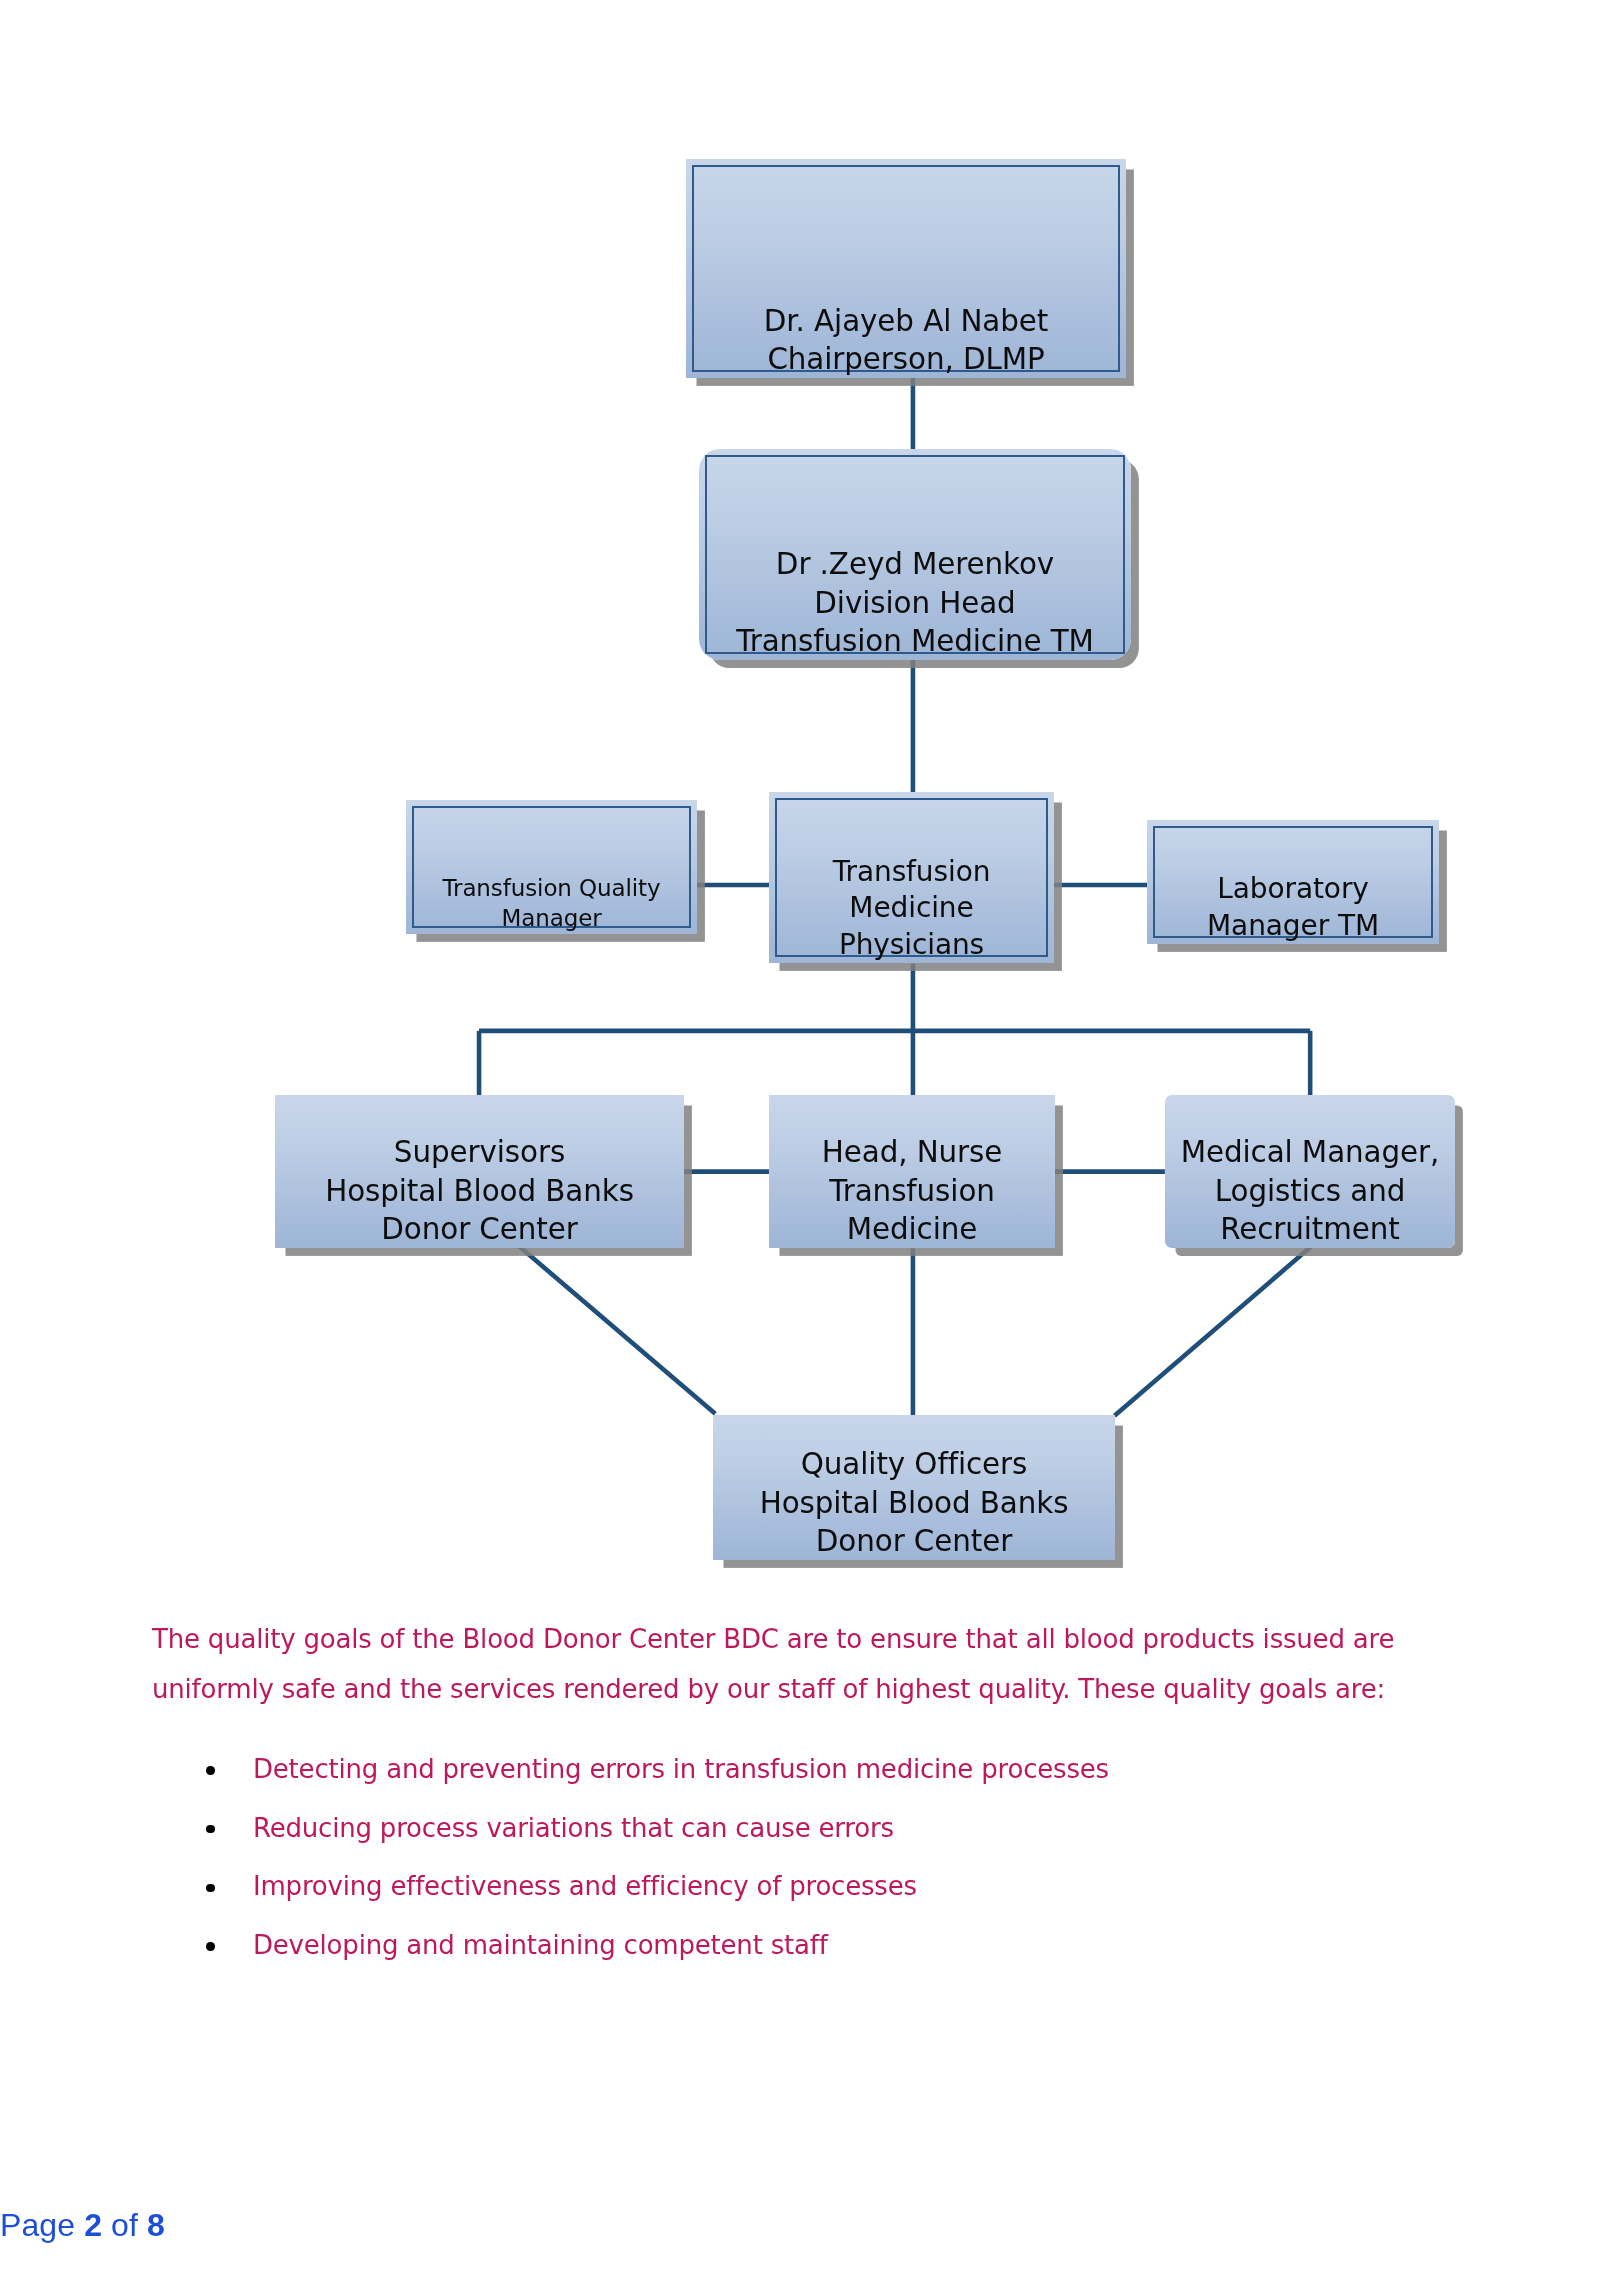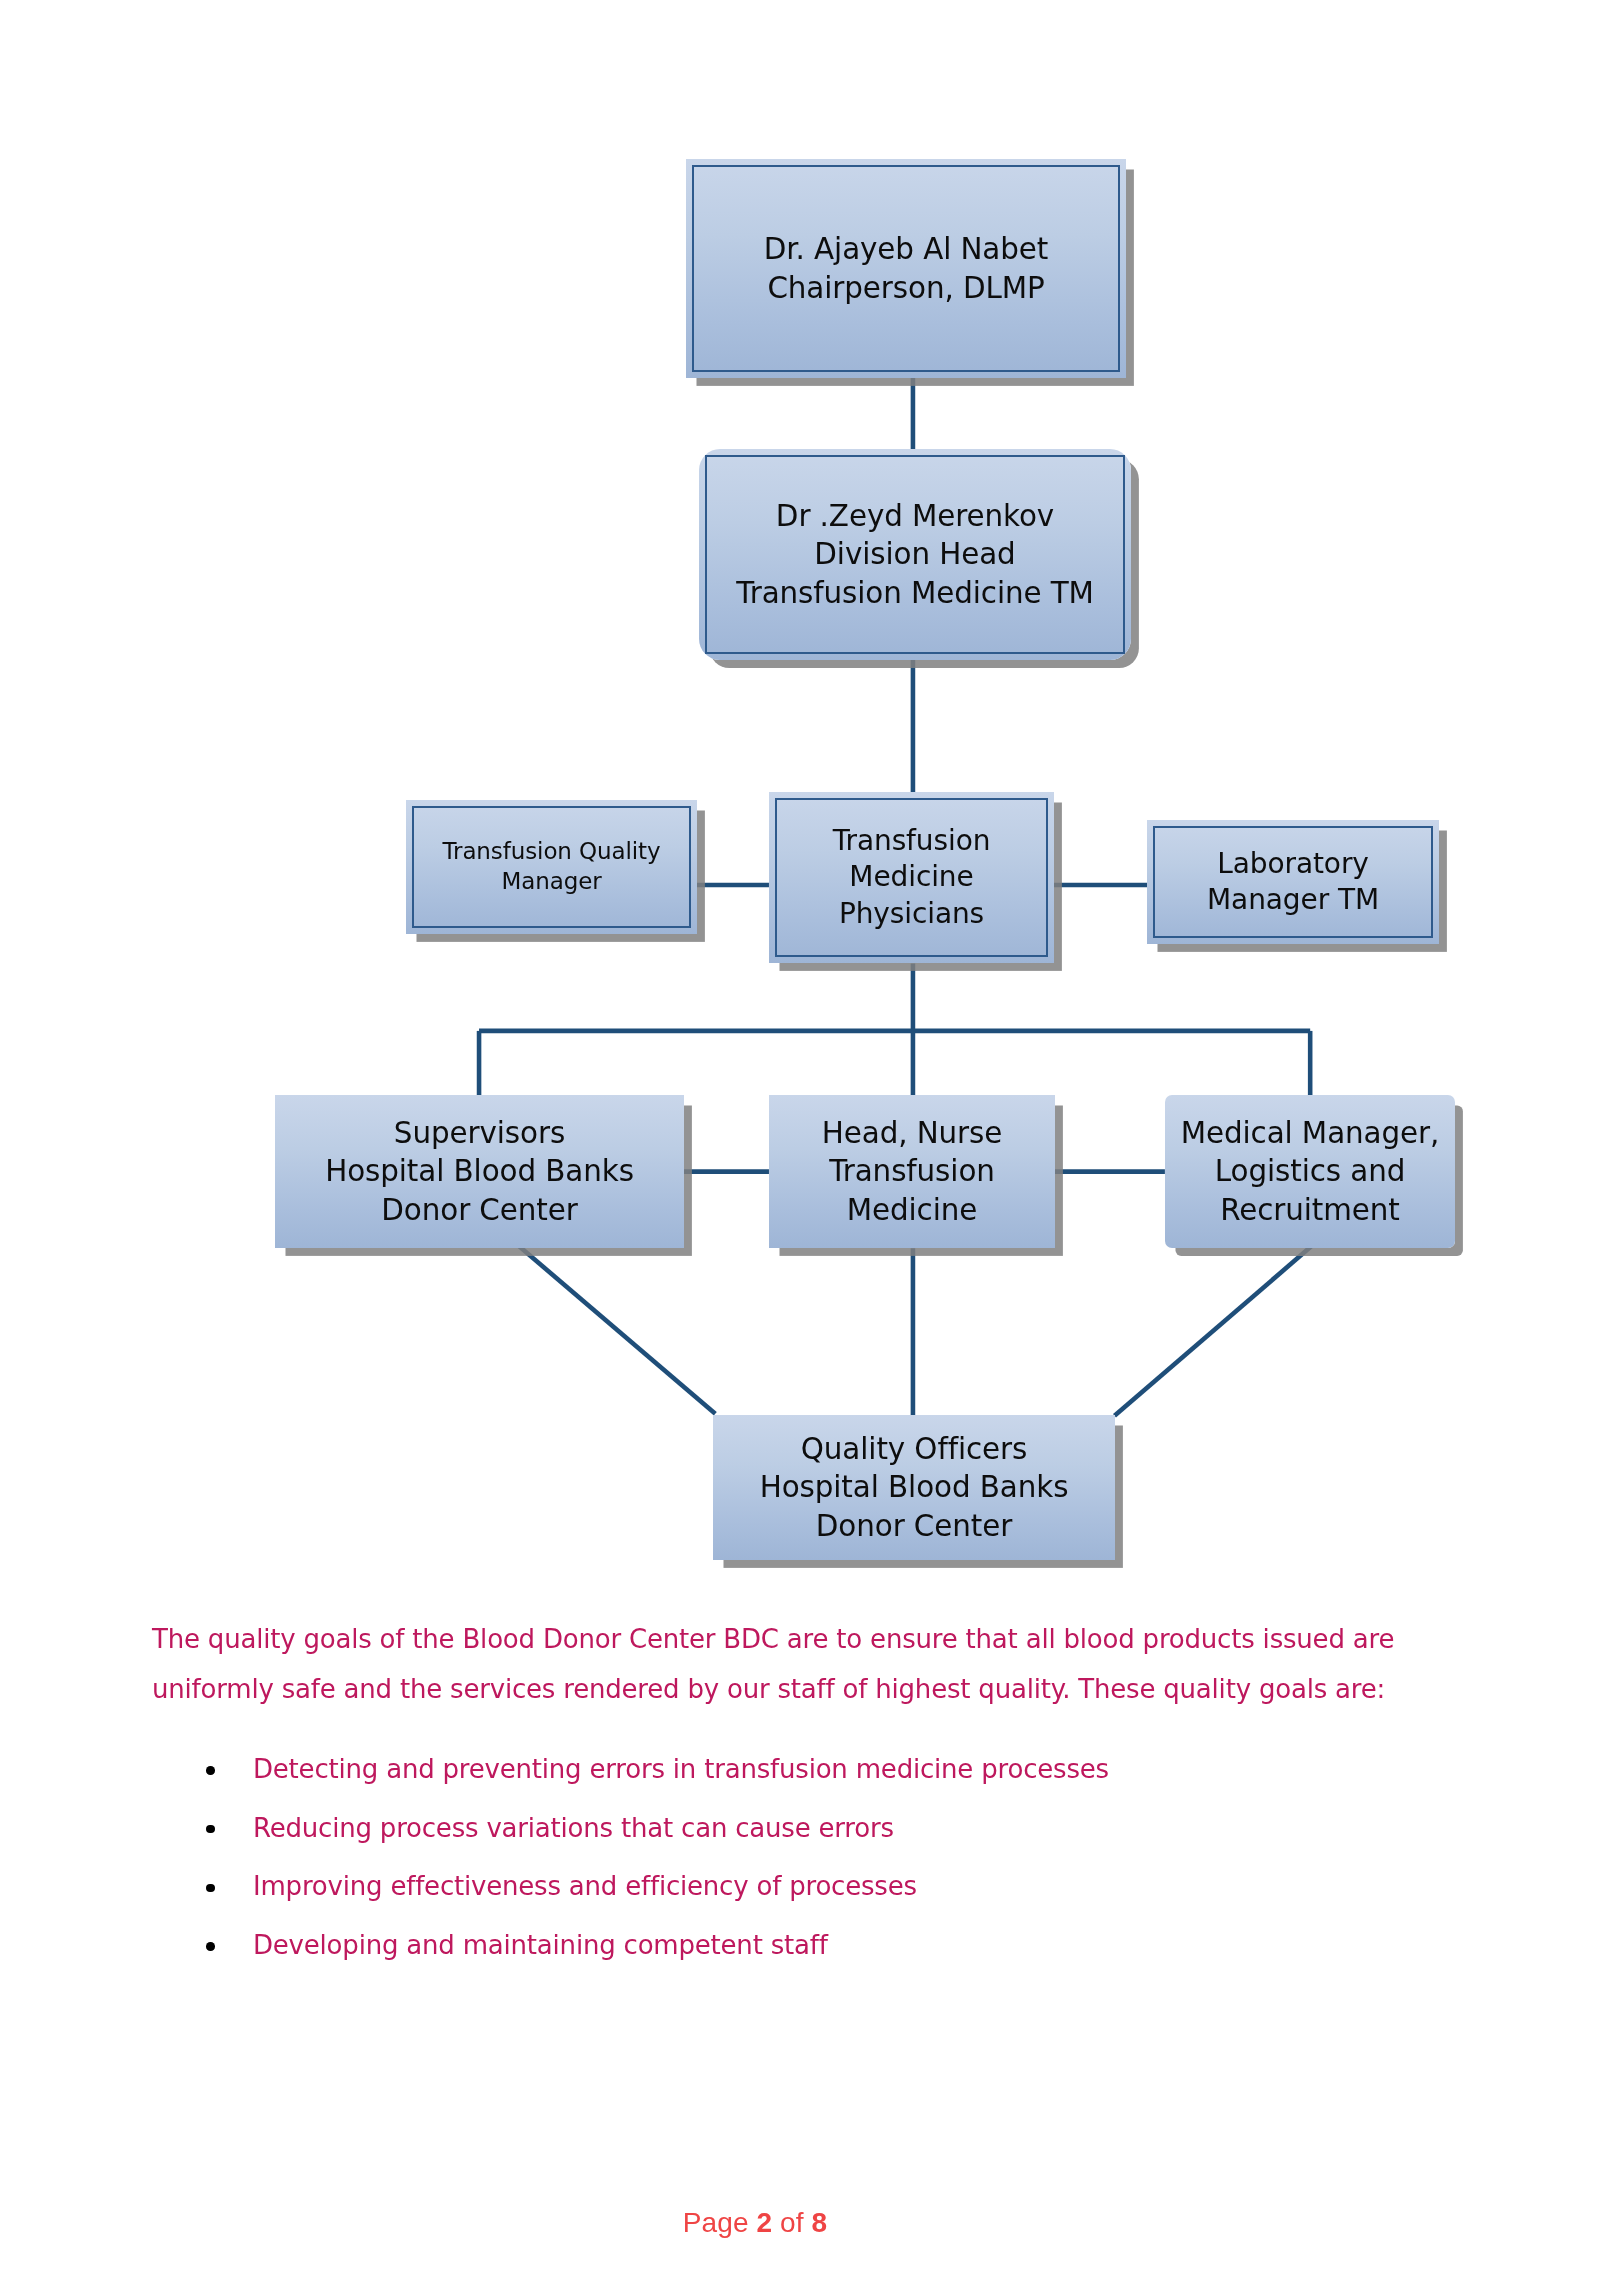--- a/index.html
+++ b/index.html
@@ -42,21 +42,21 @@
   }
 
   .node {
     position: absolute;
     box-sizing: border-box;
     background: linear-gradient(to bottom, #c9d6ea 0%, #bccde4 35%, #a9bedc 75%, #9eb5d6 100%);
     border: 2px solid #2d5party;
     border-color: #2e5a8c;
     box-shadow: 9.2px 9.2px 0 -1.3px rgba(128,128,128,0.85);
     display: flex;
-    align-items: center;
+    align-items: flex-end;
     justify-content: center;
     z-index: 5;
   }
   .node .inner-frame {
     position: absolute;
     left: 5.9px;
     top: 5.9px;
     right: 5.9px;
     bottom: 5.9px;
     border: 2px solid #2e5a8c;
@@ -142,24 +142,24 @@
     border-radius: 50%;
     background: #000000;
   }
 
   
   #page-footer {
     position: absolute;
     left: 0;
     right: 113px;
     top: 2207px;
-    text-align: center;
+    text-align: left;
     font-family: "Liberation Sans", sans-serif;
-    font-size: 28px;
-    color: #ef4444;
+    font-size: 32px;
+    color: #1d4ed8;
     letter-spacing: 0.1px;
   }
   #page-footer .num { font-weight: 700; }
 </style>
 </head>
 <body>
 
 <div id="page">
 
   <div id="org-chart">

